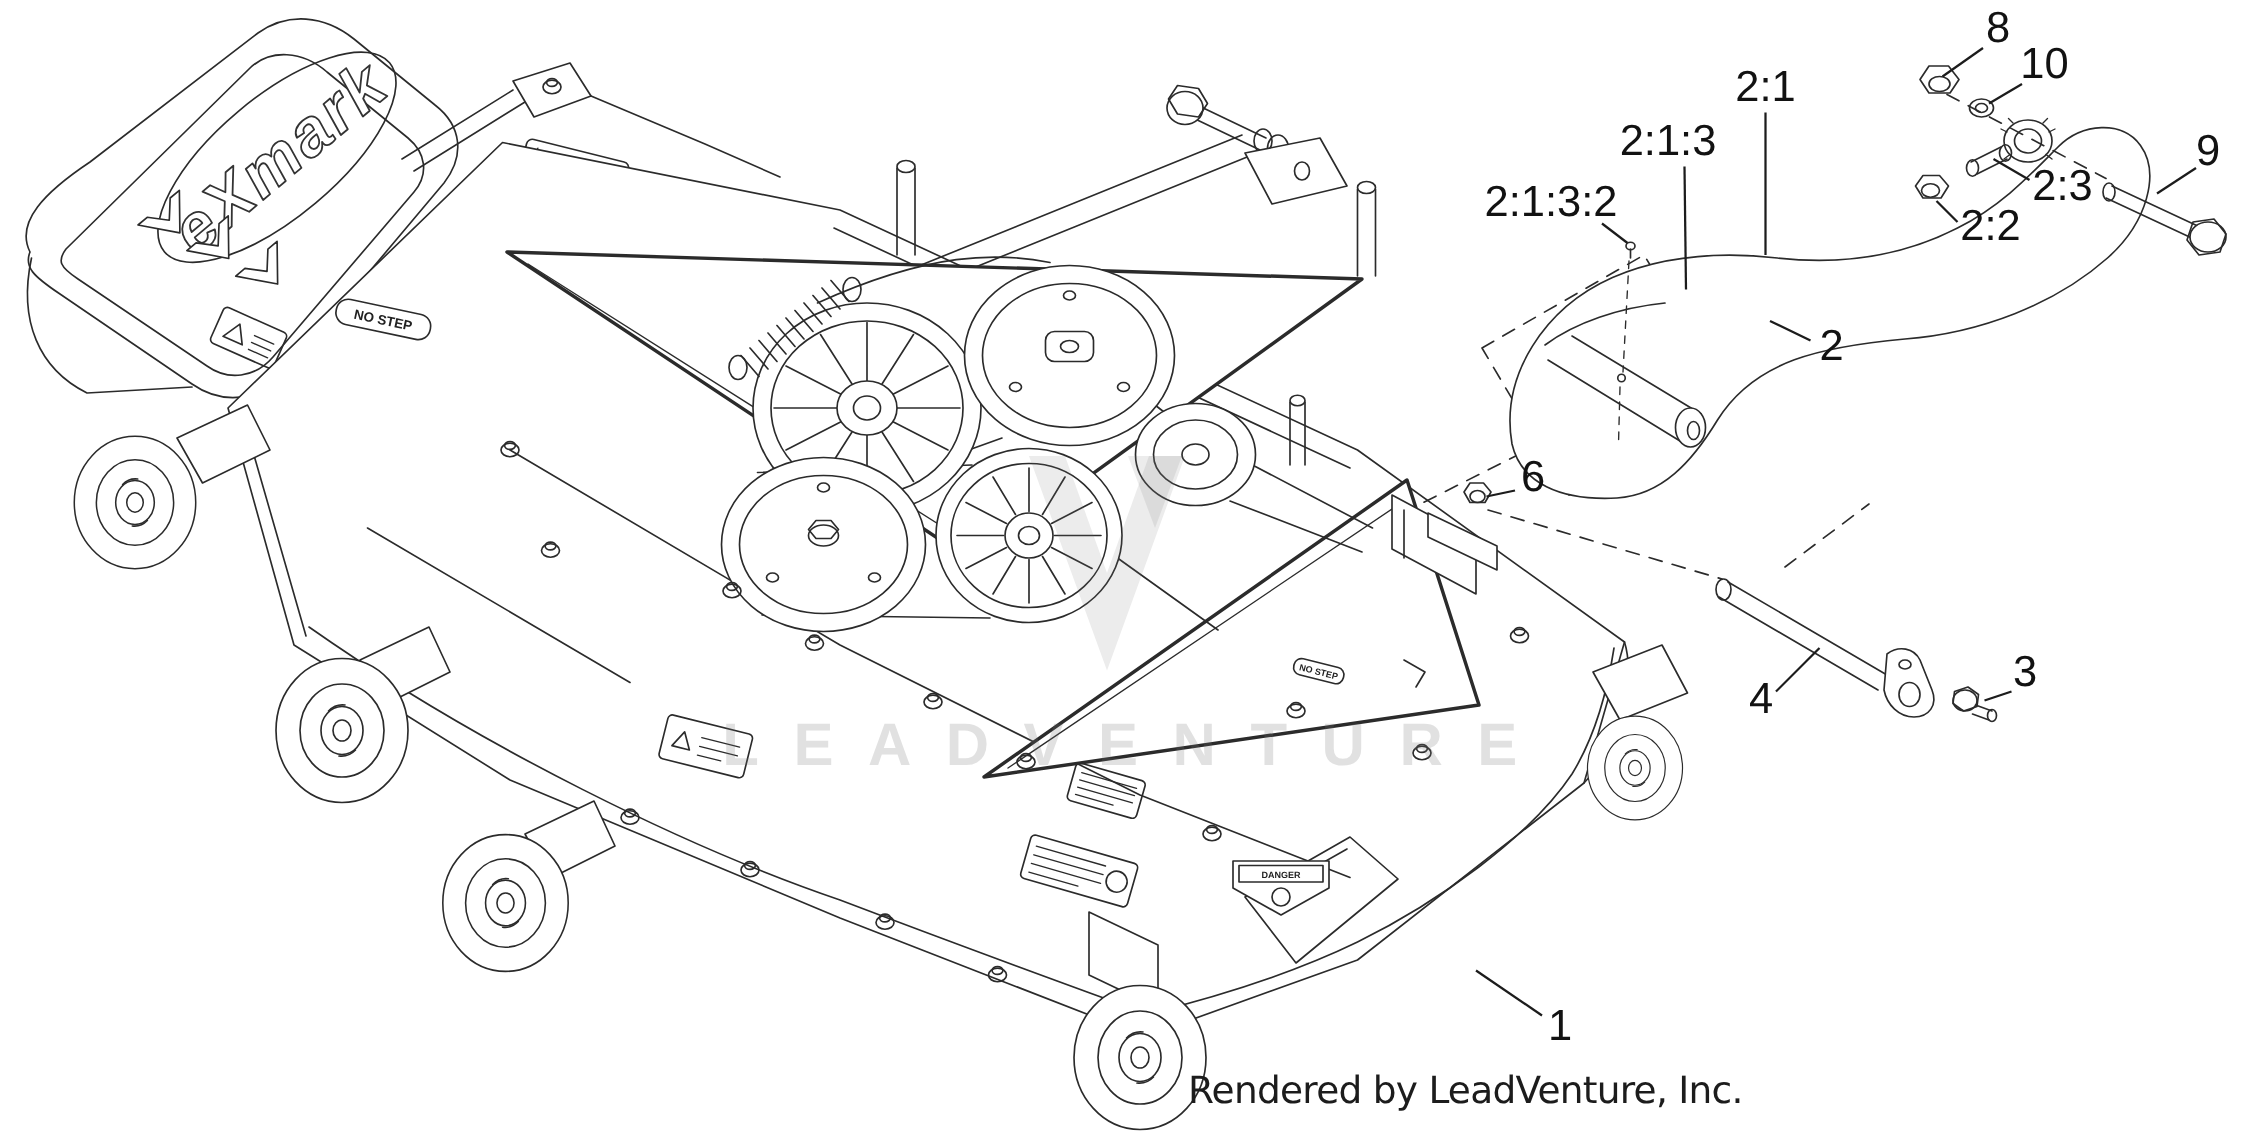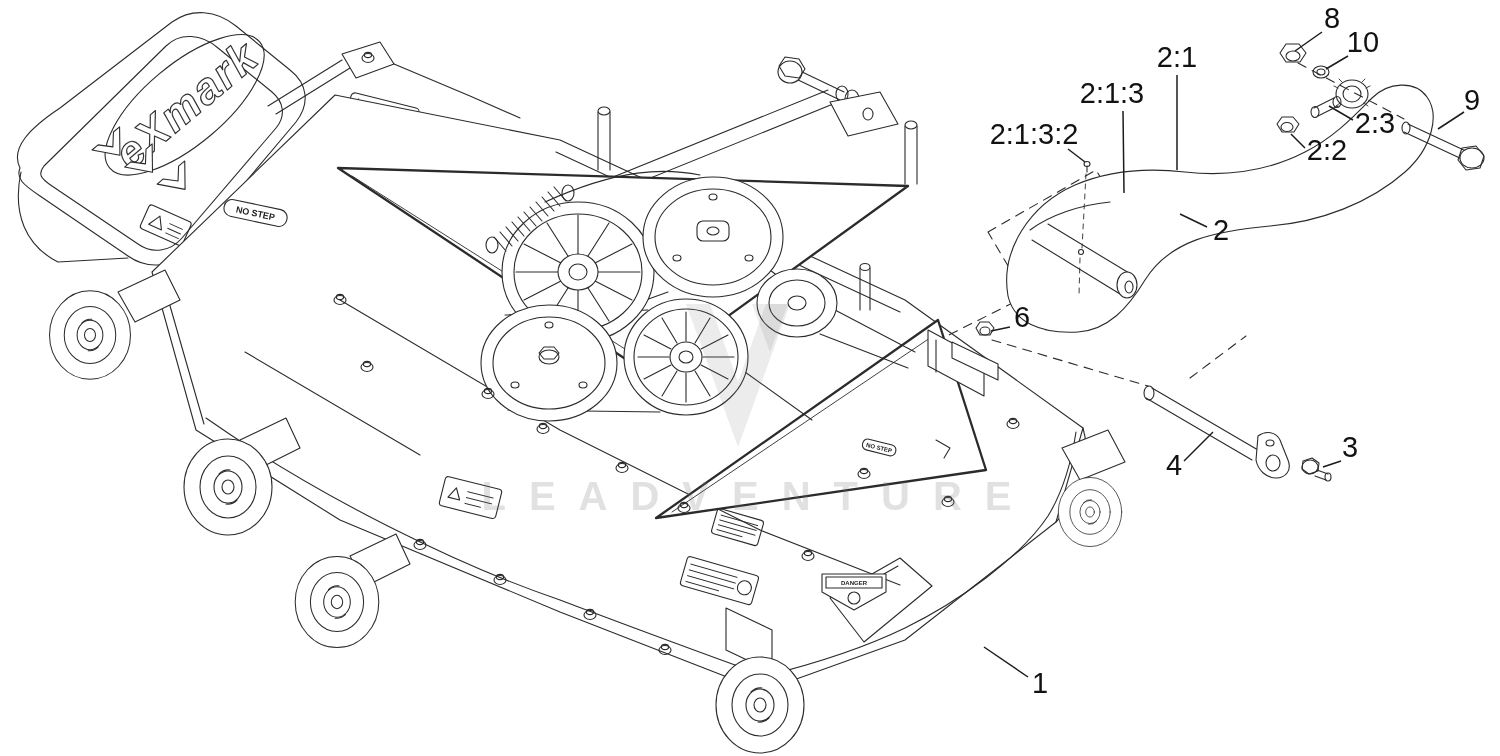--- a/index.html
+++ b/index.html
@@ -348,14 +348,15 @@
         <text x="1022" y="327" class="callout">6</text>
         <line x1="1322" y1="32" x2="1295" y2="51" class="leader"></line>
         <text x="1332" y="28" class="callout">8</text>
         <line x1="1464" y1="112" x2="1438" y2="129" class="leader"></line>
         <text x="1472" y="110" class="callout">9</text>
         <line x1="1348" y1="56" x2="1326" y2="69" class="leader"></line>
         <text x="1363" y="52" class="callout">10</text>
       </g>
 </svg>
 
+<div class="footer">Rendered by LeadVenture, Inc.</div>
 
 </div>
 
 </body></html>

